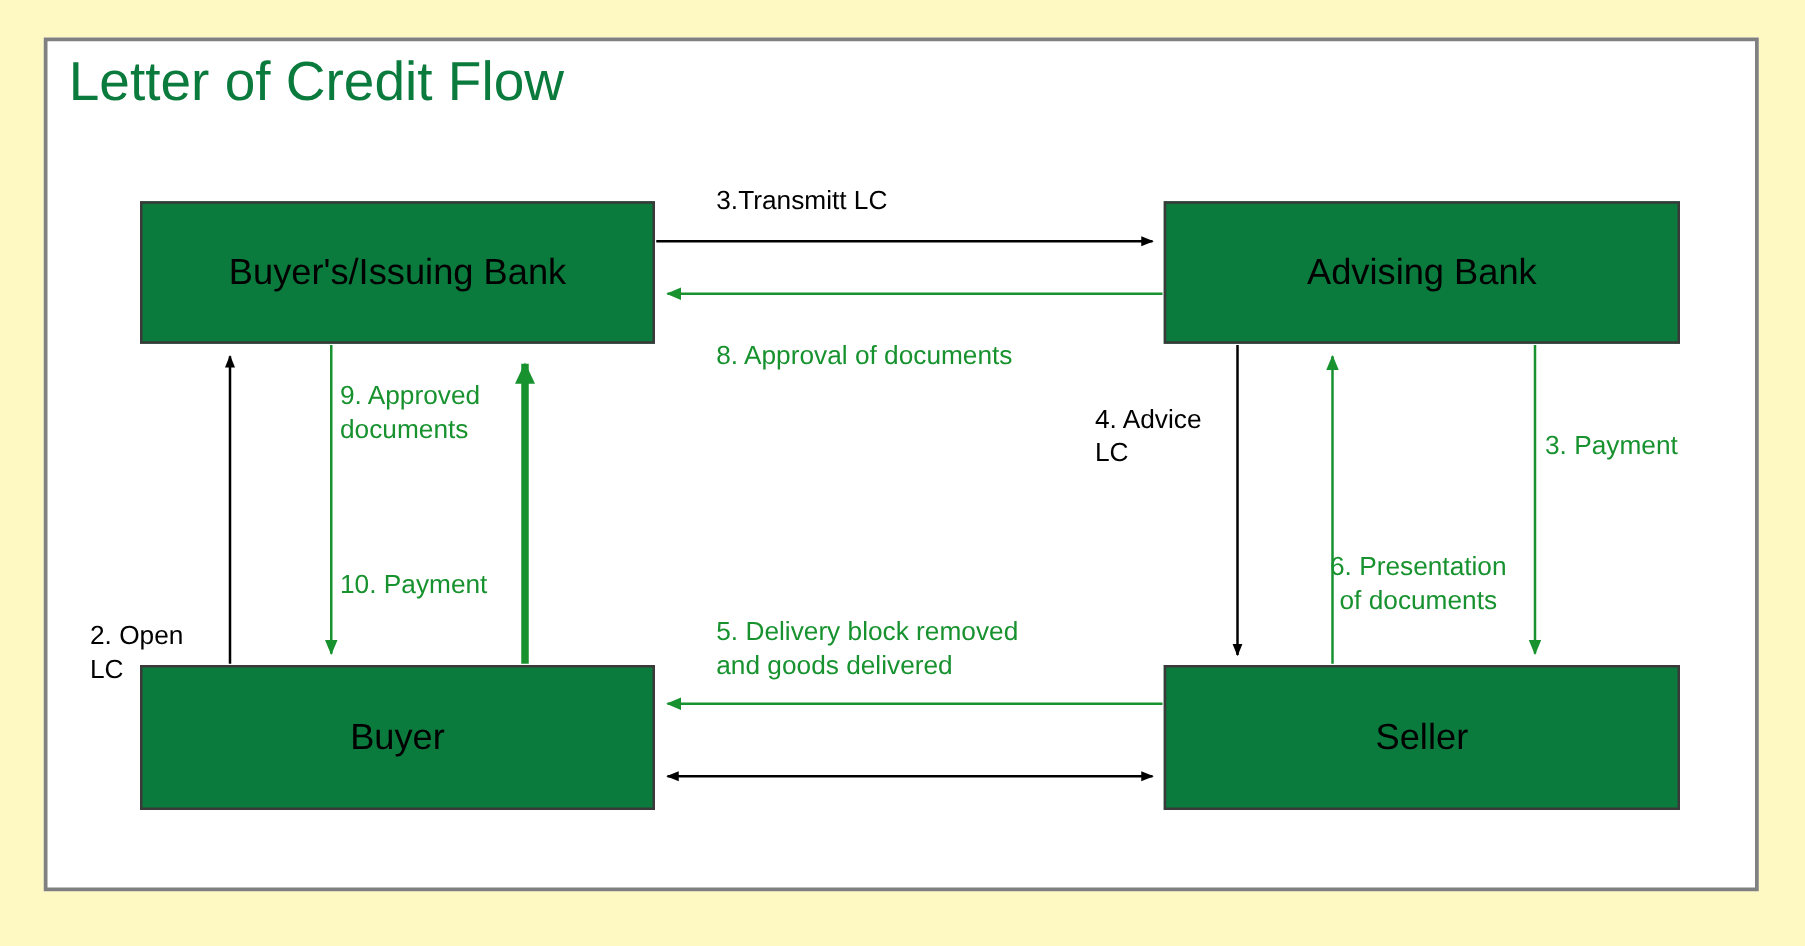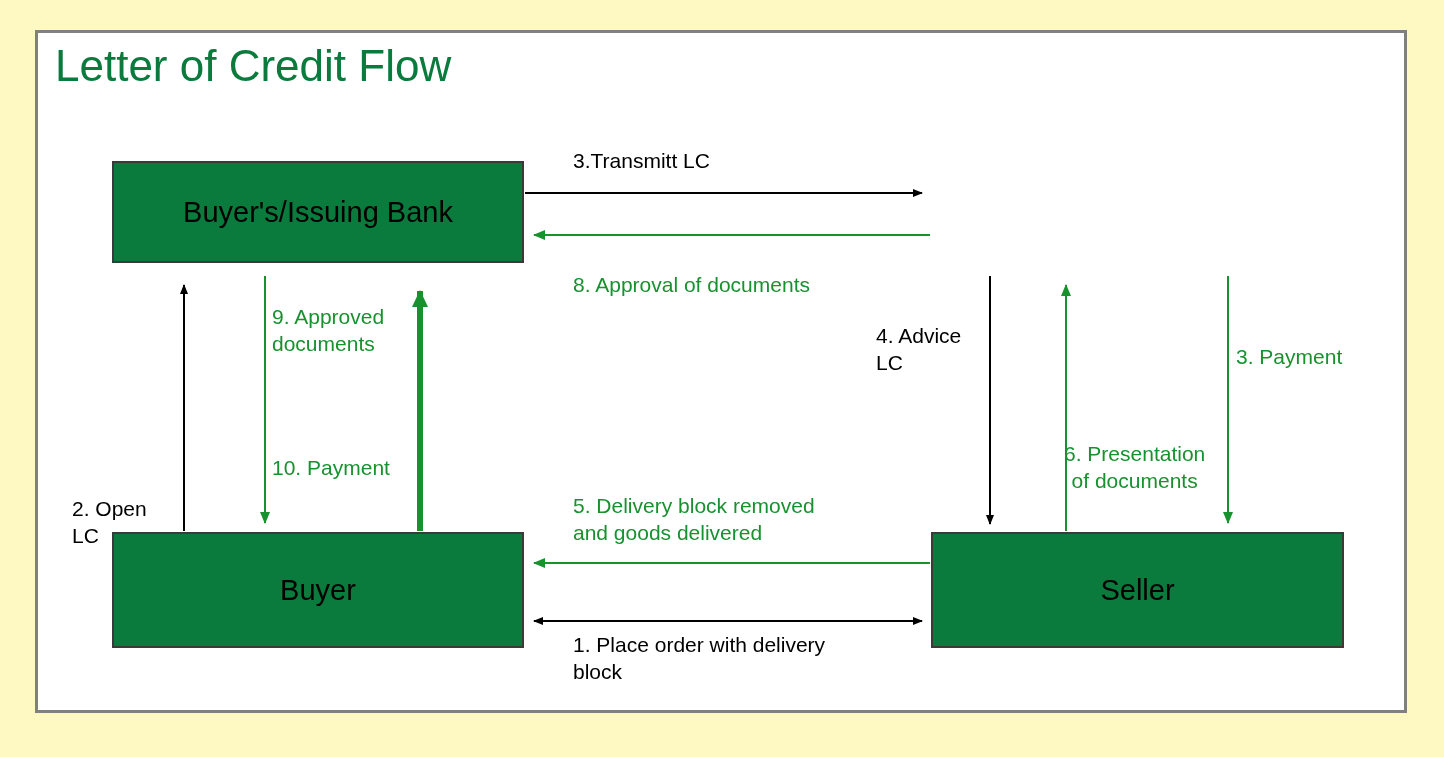--- a/index.html
+++ b/index.html
@@ -44,21 +44,21 @@
     background: #0a7a3d;
     border: 2px solid #3a3a3a;
     box-sizing: border-box;
     display: flex;
     align-items: center;
     justify-content: center;
     color: #000000;
     font-size: 29px;
     white-space: nowrap;
   }
-  #node-issuing-bank { left: 112px; top: 161px; width: 412px; height: 102px; }
+  #node-issuing-bank { left: 112px; top: 161px; width: 412px; height: 114px; }
   #node-advising-bank { left: 931px; top: 161px; width: 413px; height: 114px; }
   #node-buyer { left: 112px; top: 532px; width: 412px; height: 116px; }
   #node-seller { left: 931px; top: 532px; width: 413px; height: 116px; }
 
   svg#edges {
     position: absolute;
     left: 0;
     top: 0;
     width: 1444px;
     height: 757px;
@@ -115,20 +115,23 @@
     <line x1="1228" y1="276" x2="1228" y2="523" stroke="#17922f" stroke-width="2" marker-end="url(#ahg)"></line>
 
     <line x1="930" y1="563" x2="534" y2="563" stroke="#17922f" stroke-width="2" marker-end="url(#ahg)"></line>
 
     <line x1="534" y1="621" x2="922" y2="621" stroke="#000000" stroke-width="2" marker-end="url(#ahb)" marker-start="url(#ahb-start)"></line>
   </svg>
 
   <div class="node" id="node-issuing-bank">
     <span>Buyer's/Issuing Bank</span>
   </div>
+  <div class="node" id="node-advising-bank">
+    <span>Advising Bank</span>
+  </div>
   <div class="node" id="node-buyer">
     <span>Buyer</span>
   </div>
   <div class="node" id="node-seller">
     <span>Seller</span>
   </div>
 
   <div class="lbl black" style="left:573px; top:147px;">3.Transmitt LC</div>
 
   <div class="lbl green" style="left:573px; top:271px;">8. Approval of documents</div>
@@ -145,16 +148,14 @@
 LC</div>
 
   <div class="lbl green" style="left:1064px; top:440px;text-align:center;">6. Presentation
 of documents</div>
 
   <div class="lbl green" style="left:1236px; top:343px;">3. Payment</div>
 
   <div class="lbl green" style="left:573px; top:492px;">5. Delivery block removed
 and goods delivered</div>
 
-  <div class="lbl black" style="left:573px; top:631px;">1. Place order with delivery
-block</div>
 
 </div>
 
 </body></html>

